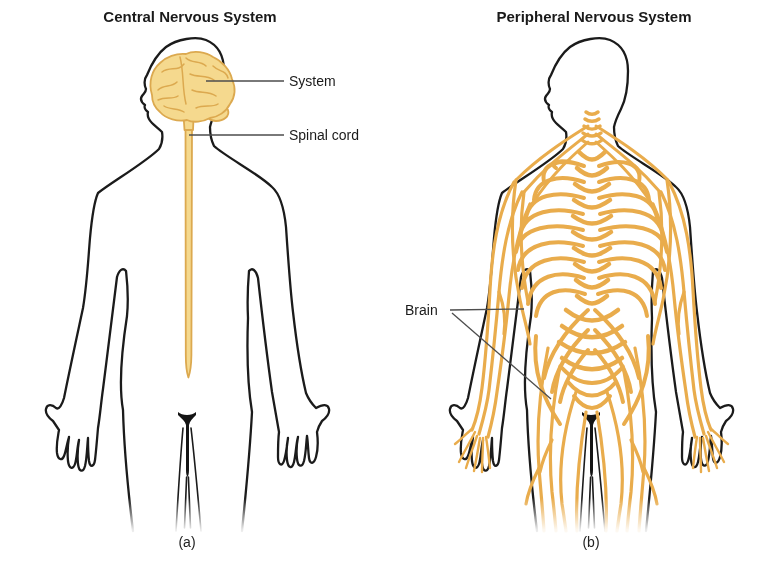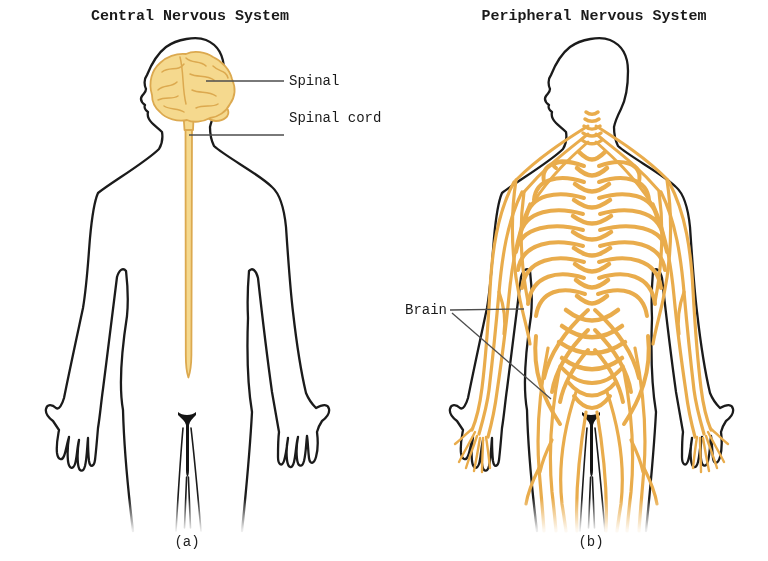--- a/index.html
+++ b/index.html
@@ -1,21 +1,21 @@
 <!DOCTYPE html>
 <html style="--outline: #1b1b1b; --cns-fill: #F5D98E; --cns-stroke: #DCA94F; --nerve: #E9AC4C; --leader-line: #4d4d4d; --text: #1a1a1a; --bg: #ffffff;"><head>
 <meta charset="utf-8">
 <style>
   :root{
     --outline:#1b1b1b; --cns-fill:#F5D98E; --cns-stroke:#DCA94F;
     --nerve:#E9AC4C; --leader-line:#4d4d4d; --text:#1a1a1a; --bg:#ffffff;
   }
   html,body{margin:0;padding:0;}
   body{font-family:"Liberation Sans", sans-serif; background:var(--bg,#fff);}
-  .stage{position:relative;width:768px;height:561px;background:var(--bg,#fff);overflow:hidden;font-family:Liberation Mono, monospace;}
+  .stage{position:relative;width:768px;height:561px;background:var(--bg,#fff);overflow:hidden;}
   .stage svg{position:absolute;left:0;top:0;}
   .txt{position:absolute;color:var(--text,#1a1a1a);white-space:nowrap;}
   .fig-title{font-weight:bold;font-size:15px;width:320px;text-align:center;}
   .anno{font-size:14px;}
   .caption{font-size:14px;width:320px;text-align:center;color:#222;}
   .body-line{fill:none;stroke:var(--outline,#1b1b1b);stroke-width:2.3;stroke-linecap:round;stroke-linejoin:round;}
   .body-thin{fill:none;stroke:var(--outline,#1b1b1b);stroke-width:1.6;stroke-linecap:round;}
   .crotch{fill:#141414;stroke:none;}
   .cns-shape{fill:var(--cns-fill,#F5D98E);stroke:var(--cns-stroke,#DCA94F);stroke-width:1.8;stroke-linejoin:round;}
   .gyri{fill:none;stroke:var(--cns-stroke,#DCA94F);stroke-width:1.5;stroke-linecap:round;}
@@ -298,19 +298,19 @@
       <path class="leader" d="M 450,310 L 524,309"></path>
       <path class="leader" d="M 452,313 L 551,399"></path>
     </g>
 
     <rect x="0" y="498" width="768" height="42" fill="url(#fadeGrad)"></rect>
   </svg>
 
   <div class="txt fig-title" style="left:30px;top:8px;">Central Nervous System</div>
   <div class="txt fig-title" style="left:434px;top:8px;">Peripheral Nervous System</div>
 
-  <div class="txt anno" style="left:289px;top:73px;">Spinal</div>
-  <div class="txt anno" style="left:289px;top:110px;">Spinal cord</div>
+  <div class="txt anno" style="left:289px;top:73px;">System</div>
+  <div class="txt anno" style="left:289px;top:127px;">Spinal cord</div>
   <div class="txt anno" style="left:405px;top:302px;">Brain</div>
 
   <div class="txt caption" style="left:27px;top:534px;">(a)</div>
   <div class="txt caption" style="left:431px;top:534px;">(b)</div>
 </div>
 
 </body></html>

